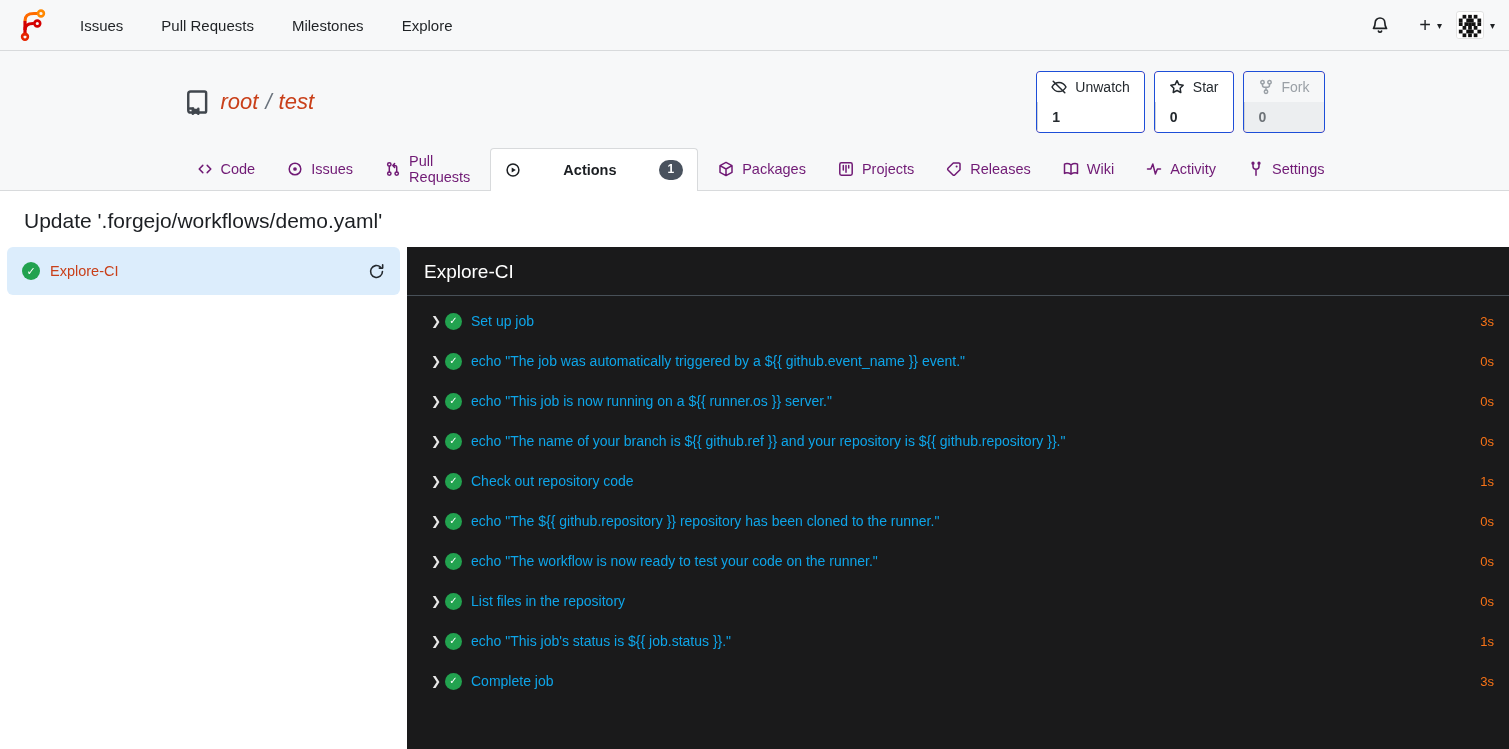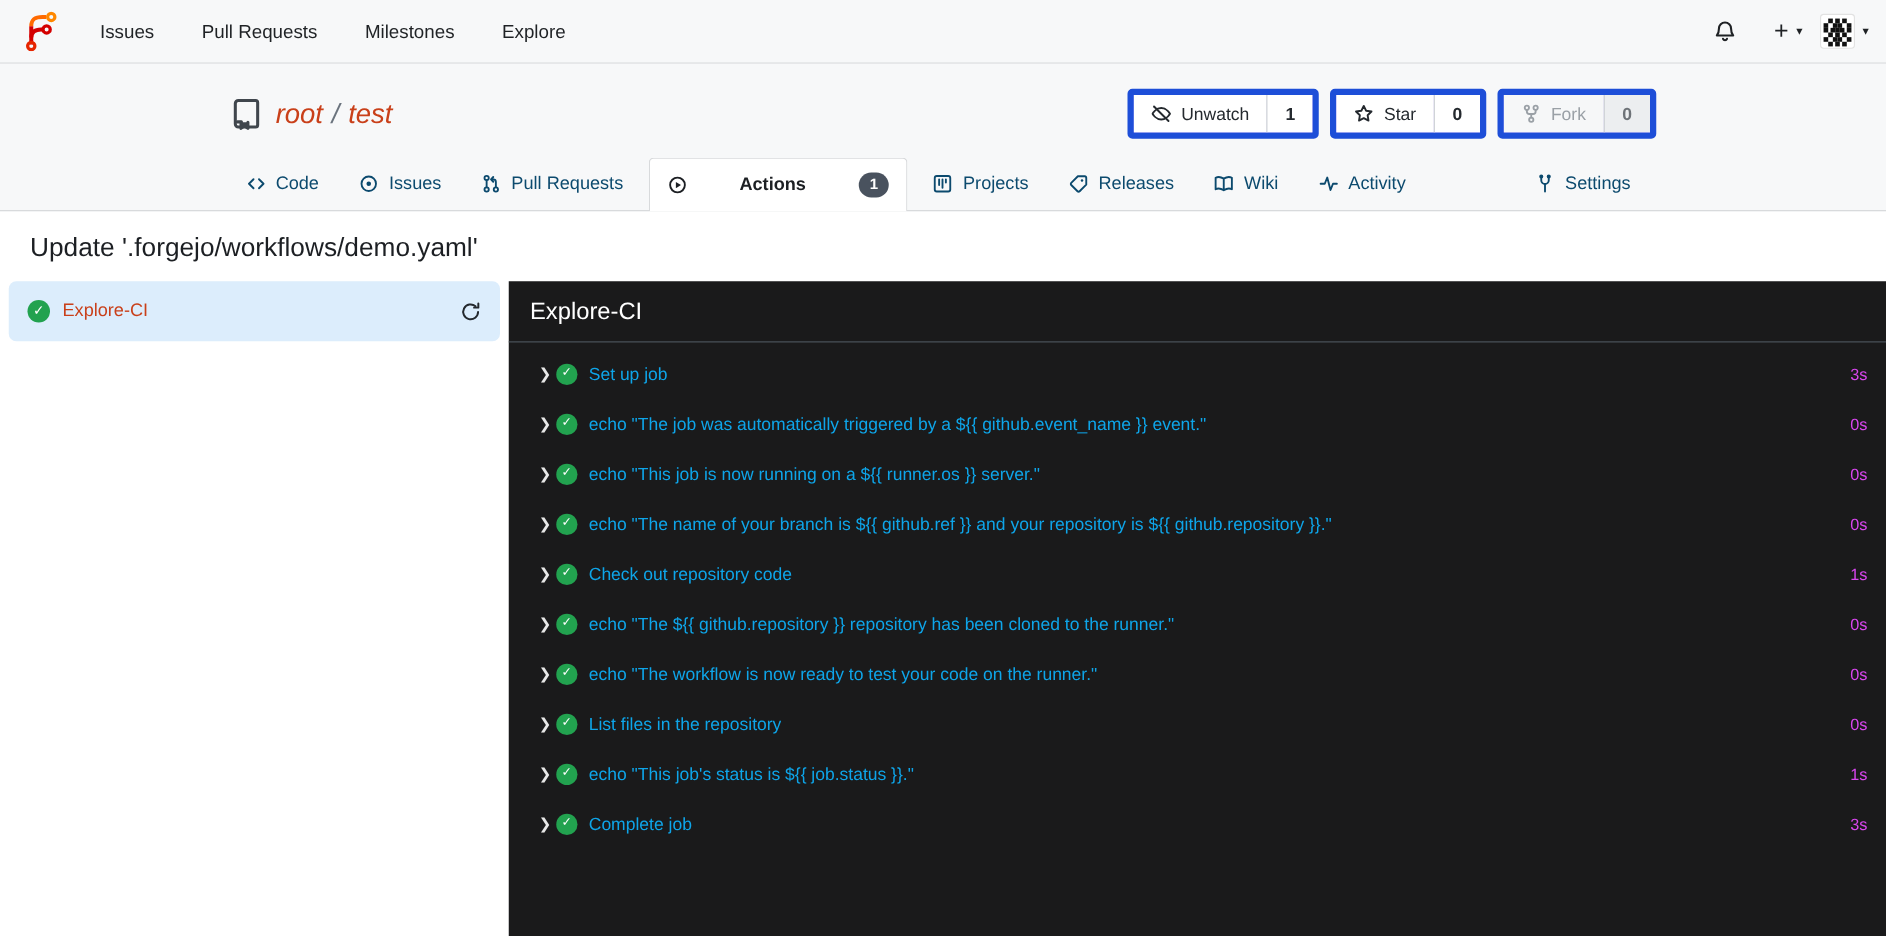--- a/index.html
+++ b/index.html
@@ -24,32 +24,32 @@
 
   
   .repo-header { background: #f7f8f9; border-bottom: 1px solid #d8dadc; flex: 0 0 auto; }
   .rh-container { width: 1140px; margin: 0 auto; }
   .repo-title-row { display: flex; align-items: center; padding: 20px 0 14px 0; }
   .repo-icon { color: #40464d; display: inline-flex; margin-right: 10px; }
   .repo-title { font-size: 22px; font-style: italic; }
   .repo-title a { color: #c9401a; text-decoration: none; cursor: pointer; }
   .repo-sep { color: #6a737d; margin: 0 7px; font-size: 22px; }
   .repo-actions { margin-left: auto; display: flex; gap: 9px; }
-  .btn-group { display: flex; border: 5px solid #1d4ed8; border-radius: 4px; overflow: hidden; background: #c4b5fd; }
+  .btn-group { display: flex; border: 1px solid #1d4ed8; border-radius: 4px; overflow: hidden; background: #be185d; flex-direction: column; }
   .btn-main, .btn-count { display: flex; align-items: center; gap: 8px; padding: 7px 14px;
     font-size: 14px; color: #24292e; background: #fff; cursor: pointer; }
   .btn-count { border-left: 1px solid #d0d4d8; font-weight: 600; }
   .btn-group.disabled .btn-main { color: #9aa0a6; background: #f6f7f8; cursor: default; }
   .btn-group.disabled .btn-count { color: #6e7378; background: #eceef0; }
   .btn-main svg { display: block; }
 
   
   .repo-tabs { display: flex; align-items: flex-end; height: 43px; }
   .tab { display: flex; align-items: center; gap: 8px; padding: 0 12px; height: 42px;
-    font-size: 14.5px; color: #0c4a6e; cursor: pointer; text-decoration: none; margin-right: 8px; }
+    font-size: 14.5px; color: #701a75; cursor: pointer; text-decoration: none; margin-right: 8px; }
   .tab svg { flex: 0 0 auto; }
   .tab.active { background: #fff; border: 1px solid #d8dadc; border-bottom: none; border-radius: 4px 4px 0 0;
     color: #1c1f23; font-weight: 600; height: 43px; margin-bottom: -1px; padding: 0 14px; gap: 42px; }
   .tab-badge { background: #49525e; color: #fff; font-size: 12px; font-weight: 600;
     padding: 2px 9px; border-radius: 10px; line-height: 1.3; }
   .tabs-spacer { flex: 1; }
 
   
   main { flex: 1; display: flex; flex-direction: column; min-height: 0; }
   .page-title { font-size: 21px; font-weight: 400; color: #1c1f23; margin: 0; padding: 18px 40px 14px 24px; }
@@ -69,21 +69,21 @@
   
   .run-panel { flex: 1; background: #1a1a1b; color: #f0f0f0; display: flex; flex-direction: column; min-width: 0; }
   .run-panel-header { padding: 14px 17px 12px 17px; border-bottom: 1px solid #485058; }
   .run-job-title { font-size: 19px; color: #fff; }
   .run-job-status { font-size: 13px; color: #d4d7d9; margin-top: 9px; }
   .steps { padding-top: 5px; overflow: hidden; }
   .step-row { display: flex; align-items: center; height: 40px; padding: 0 15px 0 24px; cursor: pointer; }
   .step-row .chev { color: #e8e8e8; font-size: 12px; width: 14px; flex: 0 0 14px; }
   .step-row .check-circle { width: 17px; height: 17px; flex-basis: 17px; font-size: 10px; margin-right: 9px; }
   .step-name { font-size: 14px; color: #0ea5e9; white-space: nowrap; overflow: hidden; text-overflow: ellipsis; }
-  .step-dur { margin-left: auto; font-size: 13px; color: #d946ef; padding-left: 20px; text-align: center; }
+  .step-dur { margin-left: auto; font-size: 13px; color: #f97316; padding-left: 20px; text-align: center; }
 
   svg.oct { stroke: currentColor; fill: none; stroke-width: 1.5; stroke-linecap: round; stroke-linejoin: round; }
 </style>
 </head>
 <body>
 
 <div class="page">
 
   <header class="navbar">
     <a class="logo">
@@ -222,20 +222,26 @@
         <a class="tab active">
           <svg class="oct" width="16" height="16" viewBox="0 0 16 16">
             <circle cx="8" cy="8" r="5.9"></circle>
               <path d="M6.7 5.5 v5 L10.8 8 Z" fill="currentColor" stroke="none"></path>
           </svg>
           <span>Actions</span>
           <span class="tab-badge">1</span>
         </a>
         <a class="tab">
           <svg class="oct" width="16" height="16" viewBox="0 0 16 16">
+            <path d="M8 1.4 L14 4.7 V11.3 L8 14.6 L2 11.3 V4.7 Z M2 4.7 L8 8 L14 4.7 M8 8 V14.6"></path>
+          </svg>
+          <span>Packages</span>
+        </a>
+        <a class="tab">
+          <svg class="oct" width="16" height="16" viewBox="0 0 16 16">
             <rect x="1.8" y="1.8" width="12.4" height="12.4" rx="1.6"></rect>
             <path d="M5.3 4.6 v4.4 M8 4.6 v6.6 M10.7 4.6 v2.4"></path>
           </svg>
           <span>Projects</span>
         </a>
         <a class="tab">
           <svg class="oct" width="16" height="16" viewBox="0 0 16 16">
             <path d="M2 7.3 L7.3 2 H12.9 a1.1 1.1 0 0 1 1.1 1.1 V8.7 L8.7 14 a1.2 1.2 0 0 1-1.7 0 L2 9 a1.2 1.2 0 0 1 0-1.7 Z"></path>
             <circle cx="10.6" cy="5.4" r="1" fill="currentColor" stroke="none"></circle>
           </svg>

